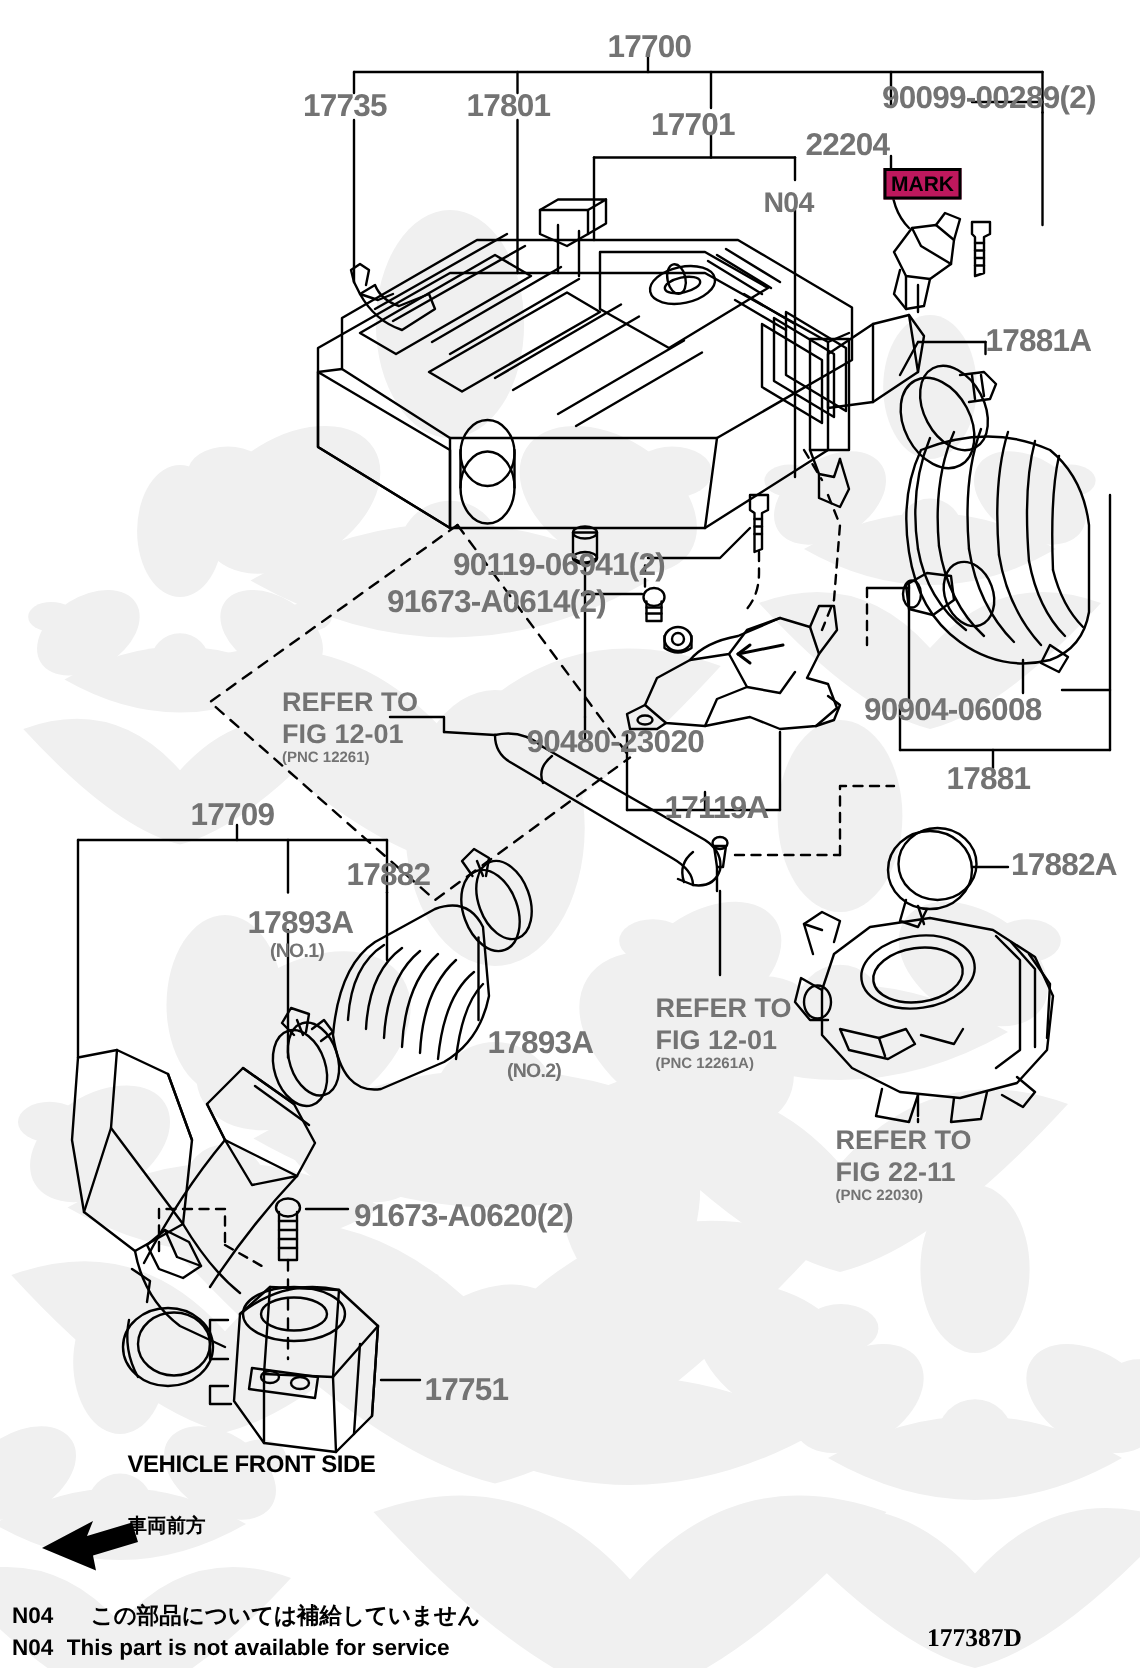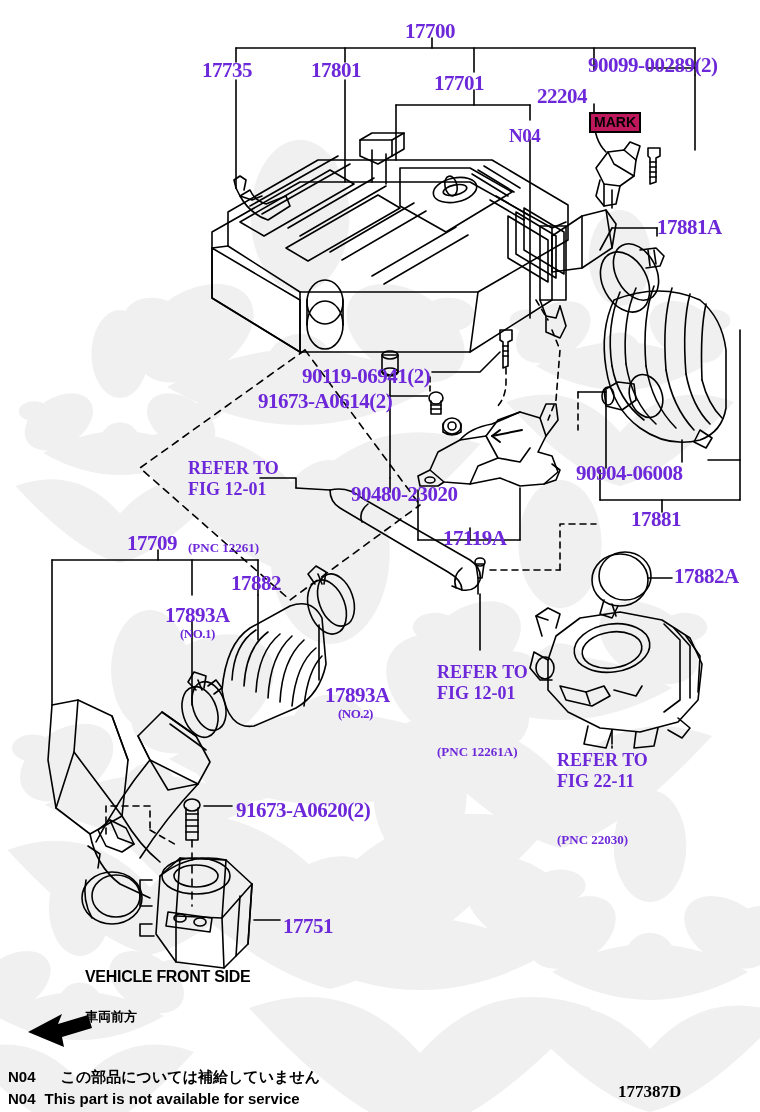--- a/index.html
+++ b/index.html
@@ -1,24 +1,24 @@
 <!DOCTYPE html>
 <html><head>
 <meta charset="utf-8">
 <style>
   html,body{margin:0;padding:0;background:#fff;}
   body{font-family:"Liberation Serif",serif;}
   #page{position:relative;width:760px;height:1112px;background:#fff;overflow:hidden;}
   #art{position:absolute;left:0;top:0;width:760px;height:1112px;}
-  .lbl{position:absolute;font-family:Liberation Serif, serif;font-weight:bold;
-       color:#6d28d9;white-space:nowrap;letter-spacing:-0.5px;line-height:1;}
+  .lbl{position:absolute;font-family:Liberation Sans, sans-serif;font-weight:bold;
+       color:#737373;white-space:nowrap;letter-spacing:-0.5px;line-height:1;}
   .p-num{font-size:21px;}
   .p-sub{font-size:13px;font-weight:bold;}
   .refer{font-size:18px;font-weight:bold;line-height:1.18;letter-spacing:0px;}
-  .refer .pnc{font-size:13px;margin-top:40px;}
+  .refer .pnc{font-size:10px;}
   .n04{font-size:19px;font-weight:bold;}
   .markbox{position:absolute;border:2.5px solid #000;padding:0px 3px 1px 3px;
            font-size:14px;font-weight:bold;background:#be185d;font-family:"Liberation Sans",sans-serif;}
   .footnote{position:absolute;font-size:15px;font-weight:bold;white-space:nowrap;
             font-family:"Liberation Sans",sans-serif;}
   .jp{font-family:"DejaVu Sans",sans-serif;font-size:15px;font-weight:bold;}
   .vfs-jp{position:absolute;font-family:"DejaVu Sans",sans-serif;font-size:13px;font-weight:bold;}
   .vfs-en{position:absolute;font-family:"Liberation Sans",sans-serif;font-size:16px;font-weight:bold;letter-spacing:-0.3px;}
   .figid{position:absolute;font-family:"Liberation Serif",serif;font-size:17px;font-weight:bold;}
 </style>

